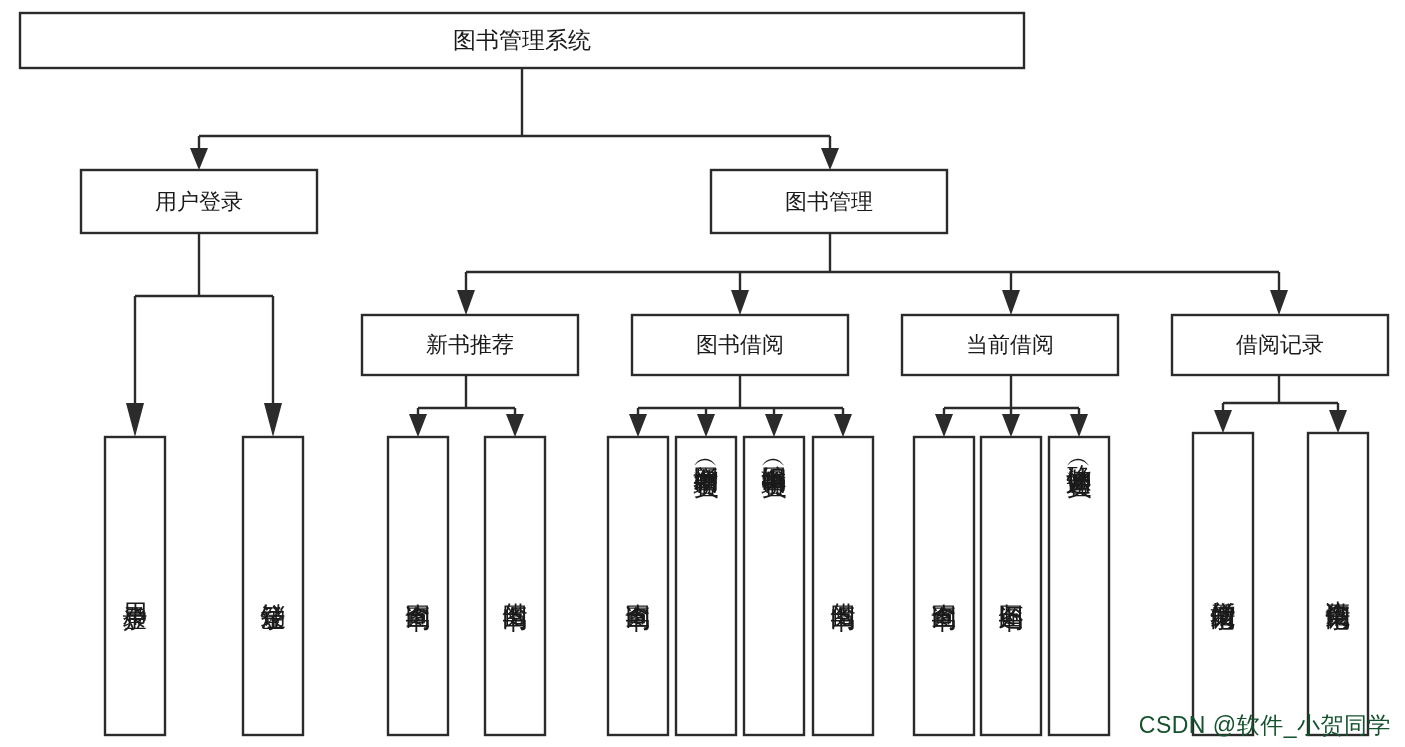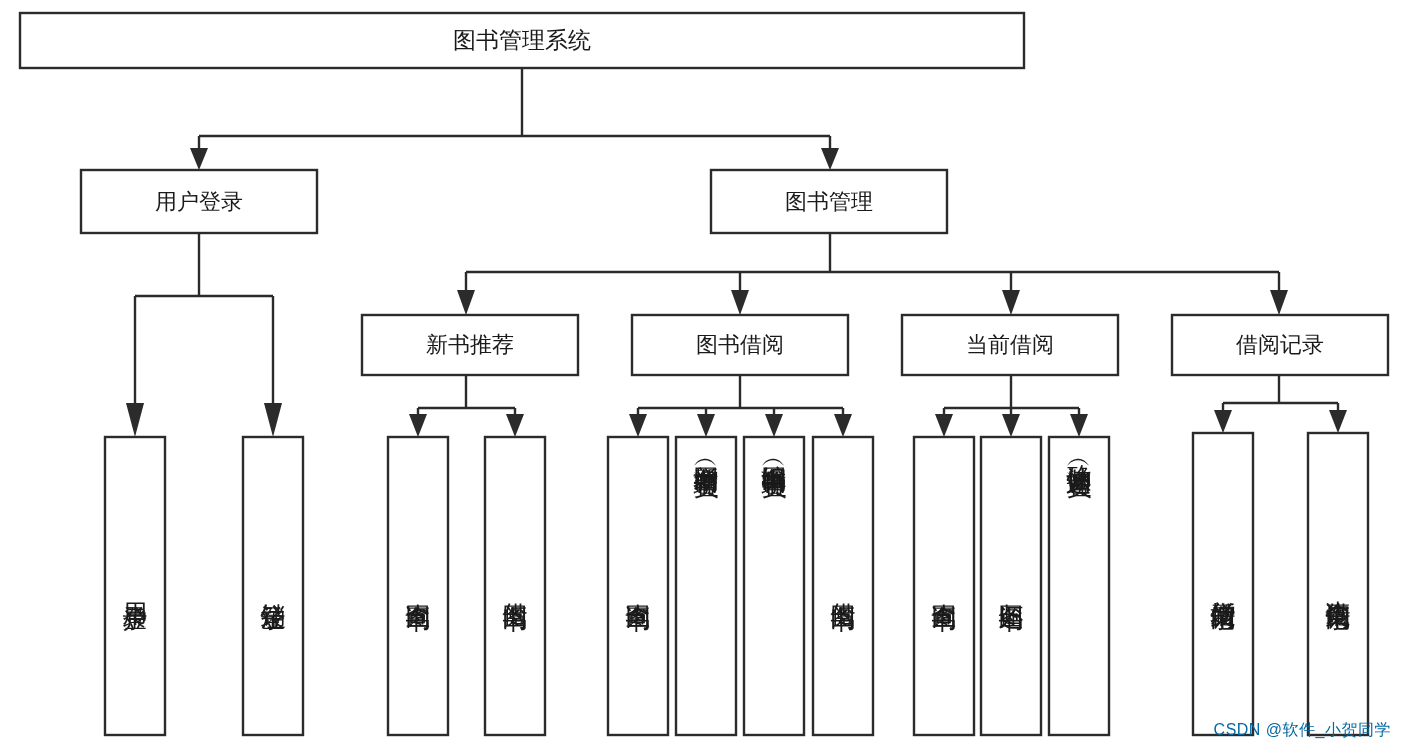--- a/index.html
+++ b/index.html
@@ -68,22 +68,22 @@
     line-height: 1.08;
     letter-spacing: 1.5px;
     color: #1a1a1a;
     white-space: nowrap;
   }
   .watermark {
     position: absolute;
     right: 14px;
     bottom: 6px;
     font-family: "Liberation Sans", "DejaVu Sans", sans-serif;
-    font-size: 16px;
-    color: #0369a1;
+    font-size: 23px;
+    color: #14532d;
     letter-spacing: 0.5px;
     white-space: nowrap;
   }
 </style>
 </head>
 <body>
 
 <div id="diagram-root">
 
   <svg id="flow" viewBox="0 0 1405 747">

